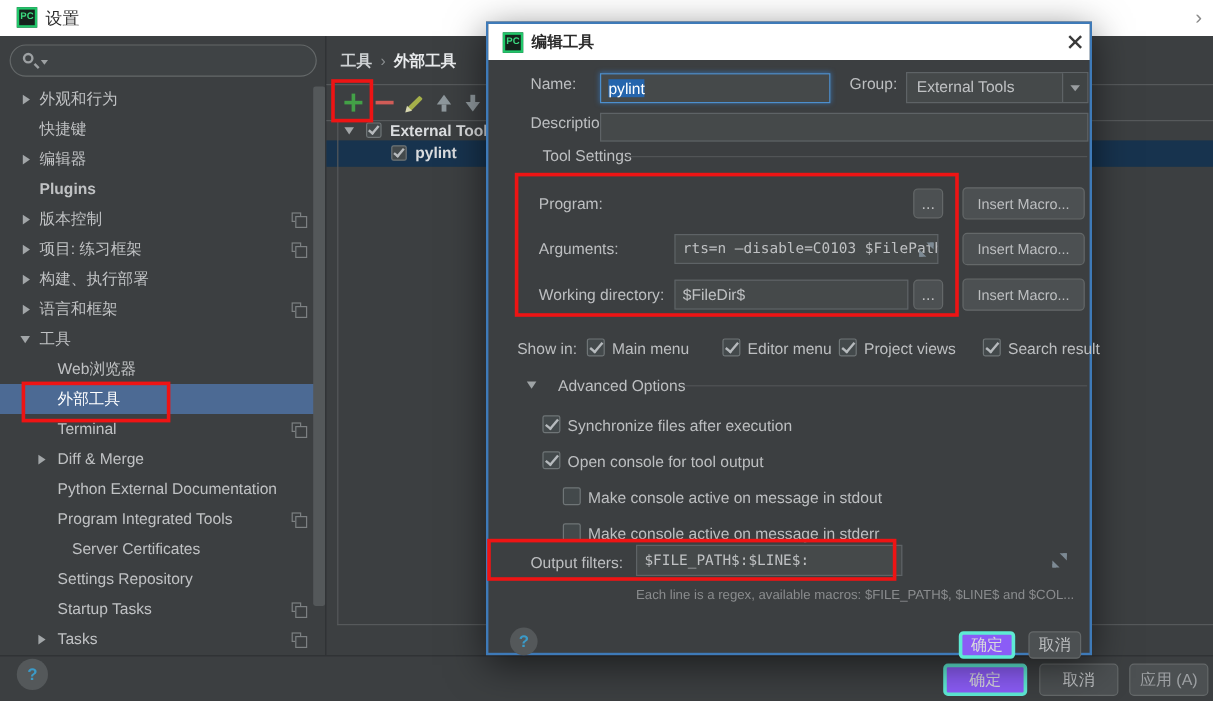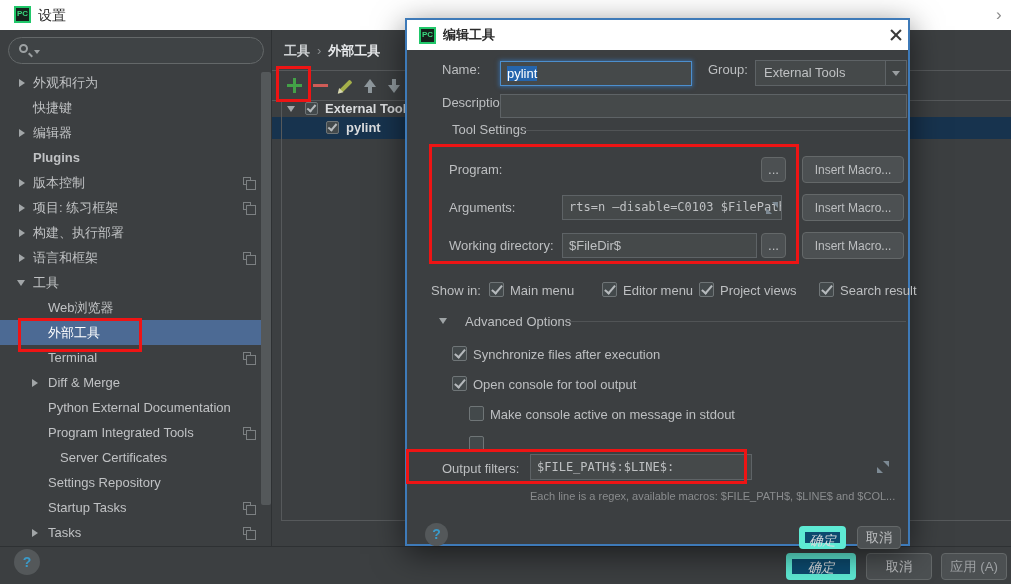--- a/index.html
+++ b/index.html
@@ -68,21 +68,21 @@
   .dlg-title { color:#2b2b2b; font-size:13px; line-height:30px; font-weight:bold; }
   .x-icon { position:absolute; left:481px; top:7px; width:16px; height:16px; cursor:pointer; }
   .x-icon::before,.x-icon::after { content:""; position:absolute; left:7px; top:1px; width:2px; height:14px; background:#3a3a3a; }
   .x-icon::before { transform:rotate(45deg); } .x-icon::after { transform:rotate(-45deg); }
   .lbl { color:#bdbfc1; white-space:nowrap; }
   .field { background:#45494a; border:1px solid #5e6366; color:#bfc1c3; line-height:23px; padding:0 6px; white-space:nowrap; overflow:hidden; }
   .field.focus { border:1px solid #4c8fce; box-shadow:0 0 4px 1px rgba(56,117,184,.7); }
   .sel-text { background:#2565ad; color:#ffffff; }
   .mono { font-family:"DejaVu Sans Mono","Liberation Mono",monospace; font-size:12px; }
   .btn { background:#4c5052; border:1px solid #646869; border-radius:4px; color:#bdbfc1; text-align:center; cursor:pointer; }
-  .btn.primary { background:#0c4a6e; border:6px solid #5eead4; color:#d8dadc;font-style:italic; }
+  .btn.primary { background:#8b5cf6; border:3px solid #5eead4; color:#d8dadc; }
   .combo { background:#45494a; border:1px solid #5e6366; color:#bfc1c3; line-height:24px; padding:0 8px; }
   .combo-arrow { position:absolute; right:0; top:0; width:21px; height:24px; border-left:1px solid #5e6366; background:#404445; }
   .combo-arrow::after { content:""; position:absolute; left:6px; top:10px; border-left:4px solid transparent; border-right:4px solid transparent; border-top:5px solid #9a9ea1; }
   .group-line { height:1px; background:#515456; }
   .section-lbl { color:#bdbfc1;margin-left:12px; }
   .hint { color:#8a8c8e; font-size:11px; white-space:nowrap; }
   .help-circle { width:23px; height:23px; border-radius:50%; background:#54585a; color:#3b9ac8; font-weight:bold; font-size:14px; text-align:center; line-height:23px; }
   .expand-icon { position:absolute; width:12px; height:12px; }
   .expand-icon::before { content:""; position:absolute; right:0; top:0; border-left:6px solid transparent; border-bottom:6px solid transparent; border-top:6px solid #7d8a94; border-right:6px solid #7d8a94; width:0; height:0; transform:scale(.5); transform-origin:top right; }
   .expand-icon::after { content:""; position:absolute; left:0; bottom:0; border-right:6px solid transparent; border-top:6px solid transparent; border-bottom:6px solid #7d8a94; border-left:6px solid #7d8a94; width:0; height:0; transform:scale(.5); transform-origin:bottom left; }
@@ -277,20 +277,21 @@
     <span class="abs section-lbl" style="left:46px;top:294px;">Advanced Options</span>
     <div class="abs group-line" style="left:162px;top:301px;width:337px;"></div>
 
     <span class="cb checked" style="left:45px;top:326px;"></span>
     <span class="abs lbl" style="left:66px;top:327px;">Synchronize files after execution</span>
     <span class="cb checked" style="left:45px;top:356px;"></span>
     <span class="abs lbl" style="left:66px;top:357px;">Open console for tool output</span>
     <span class="cb" style="left:62px;top:386px;"></span>
     <span class="abs lbl" style="left:83px;top:387px;">Make console active on message in stdout</span>
     <span class="cb" style="left:62px;top:416px;"></span>
+    <span class="abs lbl" style="left:83px;top:417px;">Make console active on message in stderr</span>
 
     <span class="abs lbl" style="left:35px;top:441px;">Output filters:</span>
     <div class="abs field mono" style="left:123px;top:434px;width:222px;height:26px;line-height:24px;">$FILE_PATH$:$LINE$:</div>
     <span class="expand-icon" style="left:470px;top:441px;"></span>
     <div class="abs hint" style="left:123px;top:470px;">Each line is a regex, available macros: $FILE_PATH$, $LINE$ and $COL...</div>
 
     <div class="abs help-circle" style="left:18px;top:503px;">?</div>
     <button class="abs btn primary" style="left:392px;top:506px;width:47px;height:23px;">确定</button>
     <button class="abs btn" style="left:450px;top:506px;width:44px;height:23px;">取消</button>
   </div>

